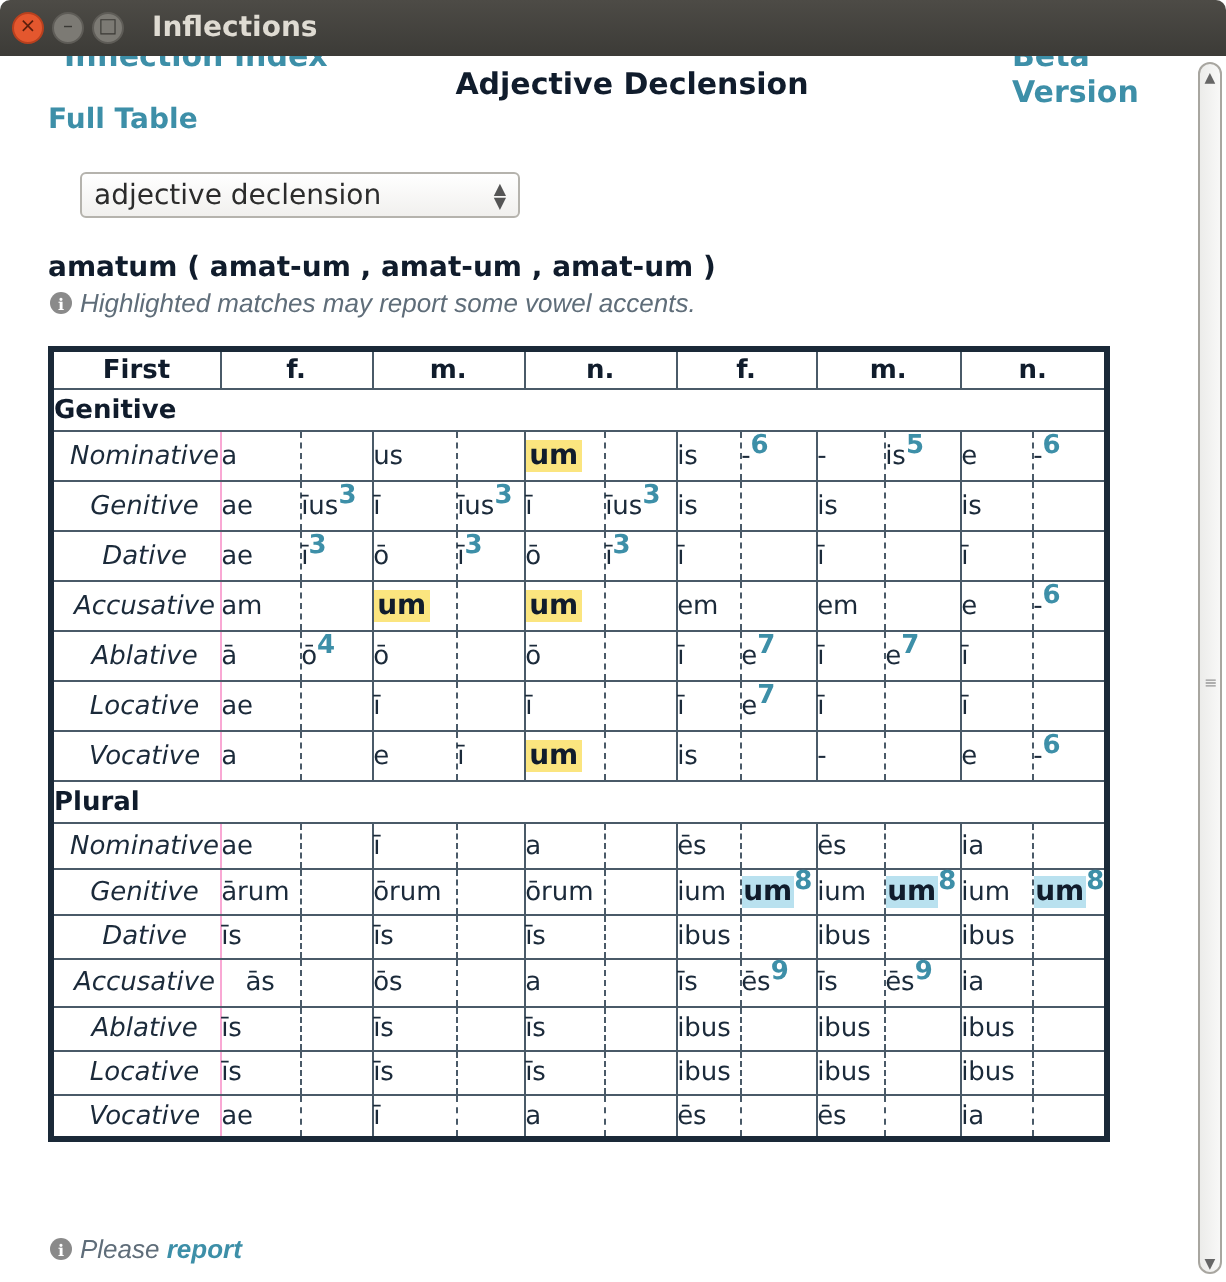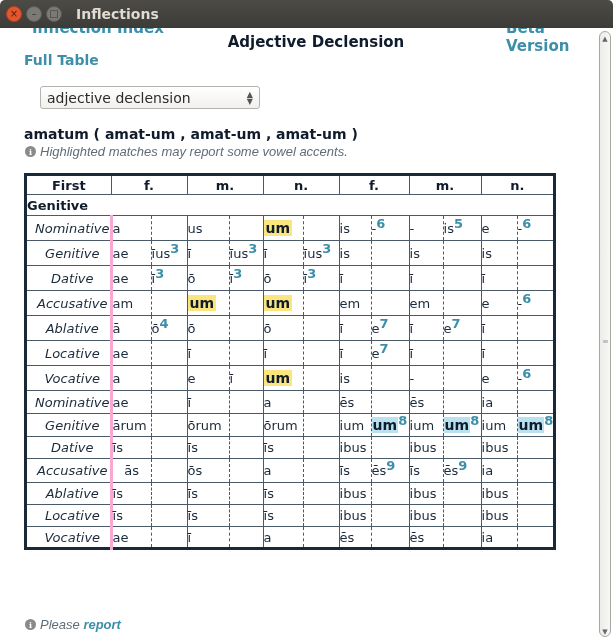--- a/index.html
+++ b/index.html
@@ -52,21 +52,21 @@
     border: 3px solid #1a2938;
     font-size: 13px; color: #1b2a3a;
   }
   table.decl td, table.decl th { padding: 0; }
   th { font-weight: bold; color: #101c2c; }
   .hdr-stem { width: 90px; border-right: 1px solid #4a5a68; border-bottom: 1px solid #4a5a68; text-align: center; font-size: 13px; height: 44px; line-height: 16px; }
   .hdr-group { border-right: 1px solid #4a5a68; border-bottom: 1px solid #4a5a68; text-align: center; font-size: 14px; line-height: 17px; }
   .sup { color: #3d8fa8; font-weight: bold; font-size: 13px; vertical-align: super; line-height: 0; }
   .gender-row th { height: 20px; border-right: 1px solid #4a5a68; border-bottom: 1px solid #4a5a68; font-size: 13px; }
   .section th { text-align: left; height: 21px; font-size: 13px; padding-left: 2px; border-bottom: 1px solid #4a5a68; }
-  .case { font-style: italic; text-align: center; border-left: 1px solid #4a5a68; border-right: 3px solid #f9a8d4; border-bottom: 1px solid #4a5a68; width: 82px; }
+  .case { font-style: italic; text-align: center; border-left: 1px solid #4a5a68; border-right: 1px solid #f9a8d4; border-bottom: 1px solid #4a5a68; width: 82px; }
   td.e { border-bottom: 1px solid #4a5a68; border-right: 1px dashed #4a5a68; padding-left: 3px; vertical-align: middle; }
   td.e2 { border-bottom: 1px solid #4a5a68; border-right: 1px solid #4a5a68; padding-left: 3px; vertical-align: middle; }
   .hl-y { background: #fbe57f; font-weight: bold; font-size: 14px; padding: 0 2px; color: #101c2c; }
   .hl-b { background: #b9e1ef; font-weight: bold; font-size: 14px; padding: 0 1px; color: #101c2c; }
 
   .footer-note { position: absolute; left: 9px; top: 589px; font-size: 13px; font-style: italic; color: #5f6d79; display:flex; align-items:center; font-family: "Liberation Sans", sans-serif; }
 
   .scrollbar { position: absolute; left: 597px; top: 28px; width: 16px; height: 613px; background: #ffffff; }
   .sb-track { position: absolute; left: 2px; top: 3px; width: 12px; height: 606px; border: 1px solid #a8a6a0; border-radius: 6px; background: linear-gradient(90deg, #ececea, #f8f8f7); }
   .sb-up, .sb-down { position: absolute; left: 3px; width: 10px; height: 10px; font-size: 7px; color: #666; text-align: center; line-height: 10px; }
@@ -226,20 +226,23 @@
           <td class="e2" style="width: 34px;"><span>ī</span></td>
           <td class="e" style="width: 40px;"><span class="hl-y">um</span></td>
           <td class="e2" style="width: 36px;"></td>
           <td class="e" style="width: 32px;"><span>is</span></td>
           <td class="e2" style="width: 38px;"></td>
           <td class="e" style="width: 34px;"><span>-</span></td>
           <td class="e2" style="width: 38px;"></td>
           <td class="e" style="width: 36px;"><span>e</span></td>
           <td class="e2" style="width: 36px;"><span>-</span><span class="sup">6</span></td>
         </tr>
+        <tr class="section">
+          <th colspan="13">Plural</th>
+        </tr>
         <tr style="height: 23px;">
           <td class="case" style="border-left: 1px solid rgb(74, 90, 104); box-shadow: rgb(255, 255, 255) 8px 0px 0px inset; padding-left: 8px;">Nominative</td>
           <td class="e" style="width: 40px;"><span>ae</span></td>
           <td class="e2" style="width: 36px;"></td>
           <td class="e" style="width: 42px;"><span>ī</span></td>
           <td class="e2" style="width: 34px;"></td>
           <td class="e" style="width: 40px;"><span>a</span></td>
           <td class="e2" style="width: 36px;"></td>
           <td class="e" style="width: 32px;"><span>ēs</span></td>
           <td class="e2" style="width: 38px;"></td>

